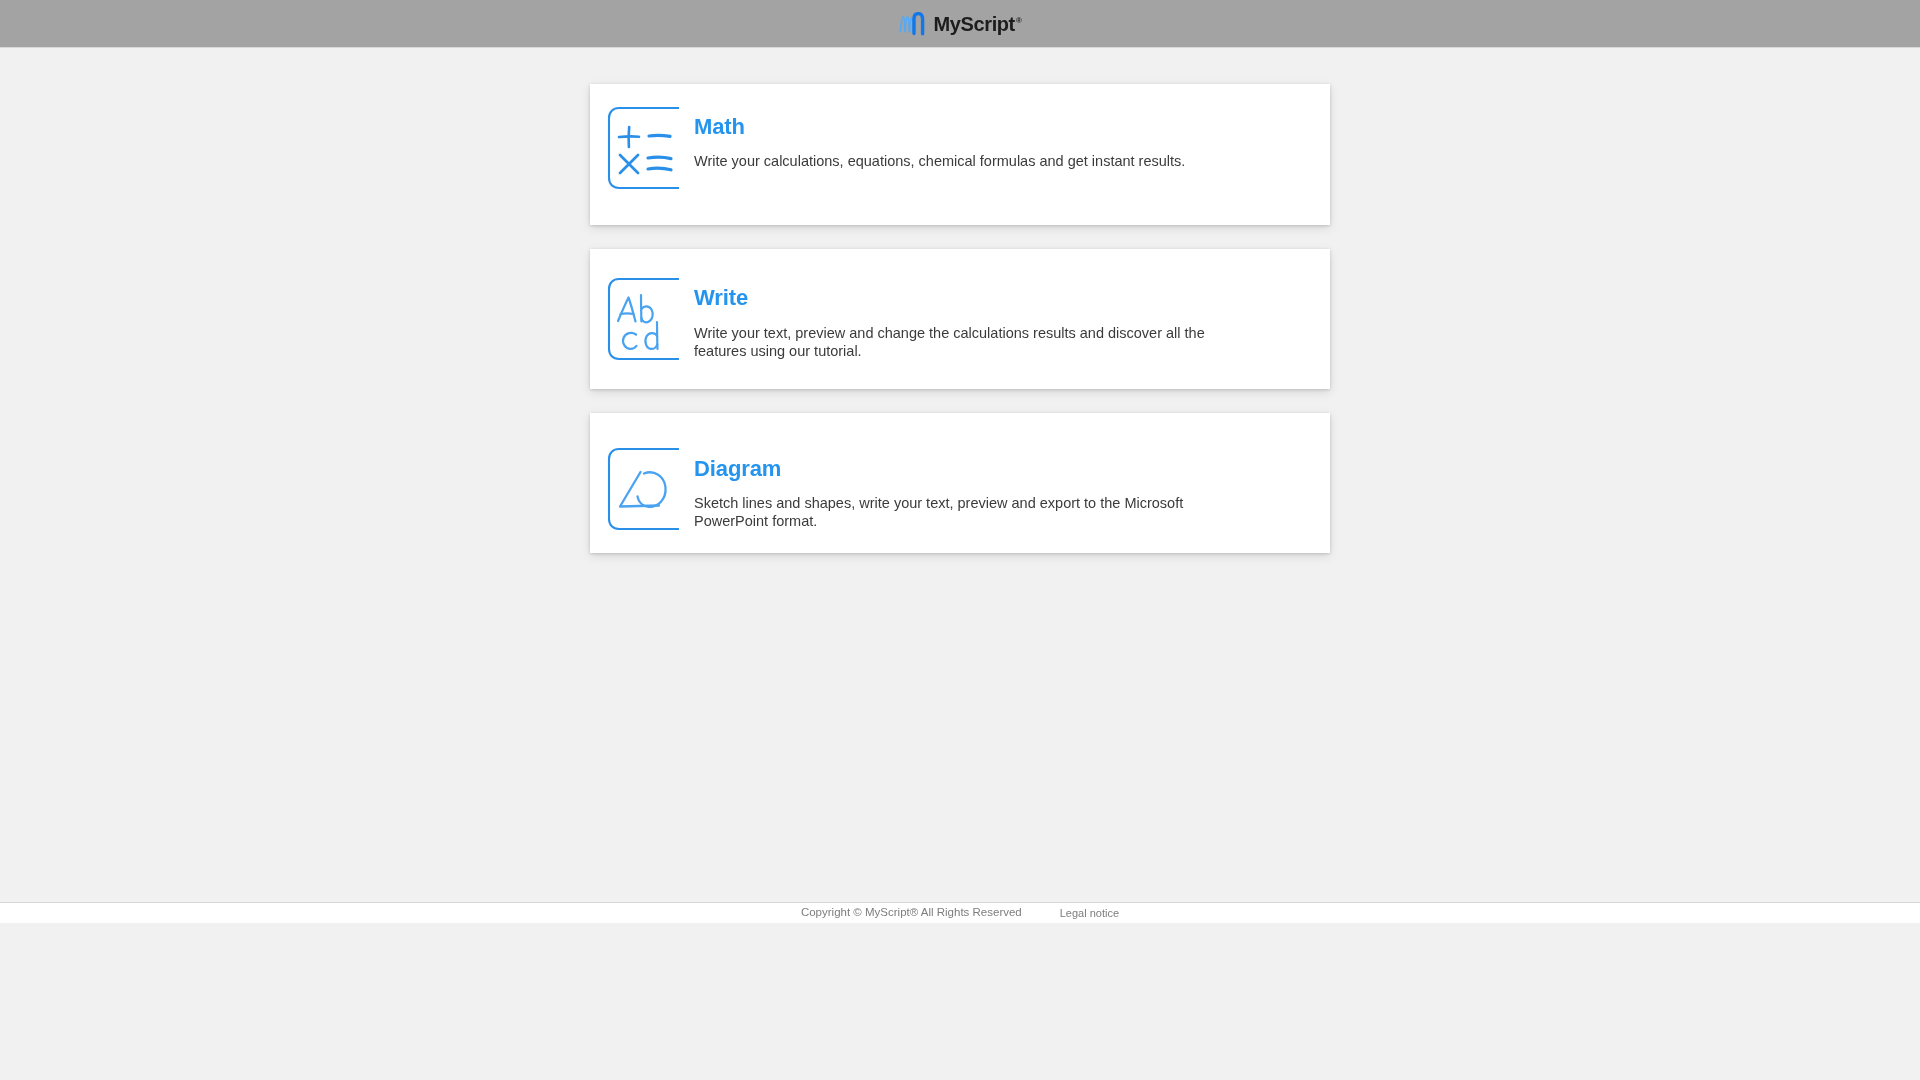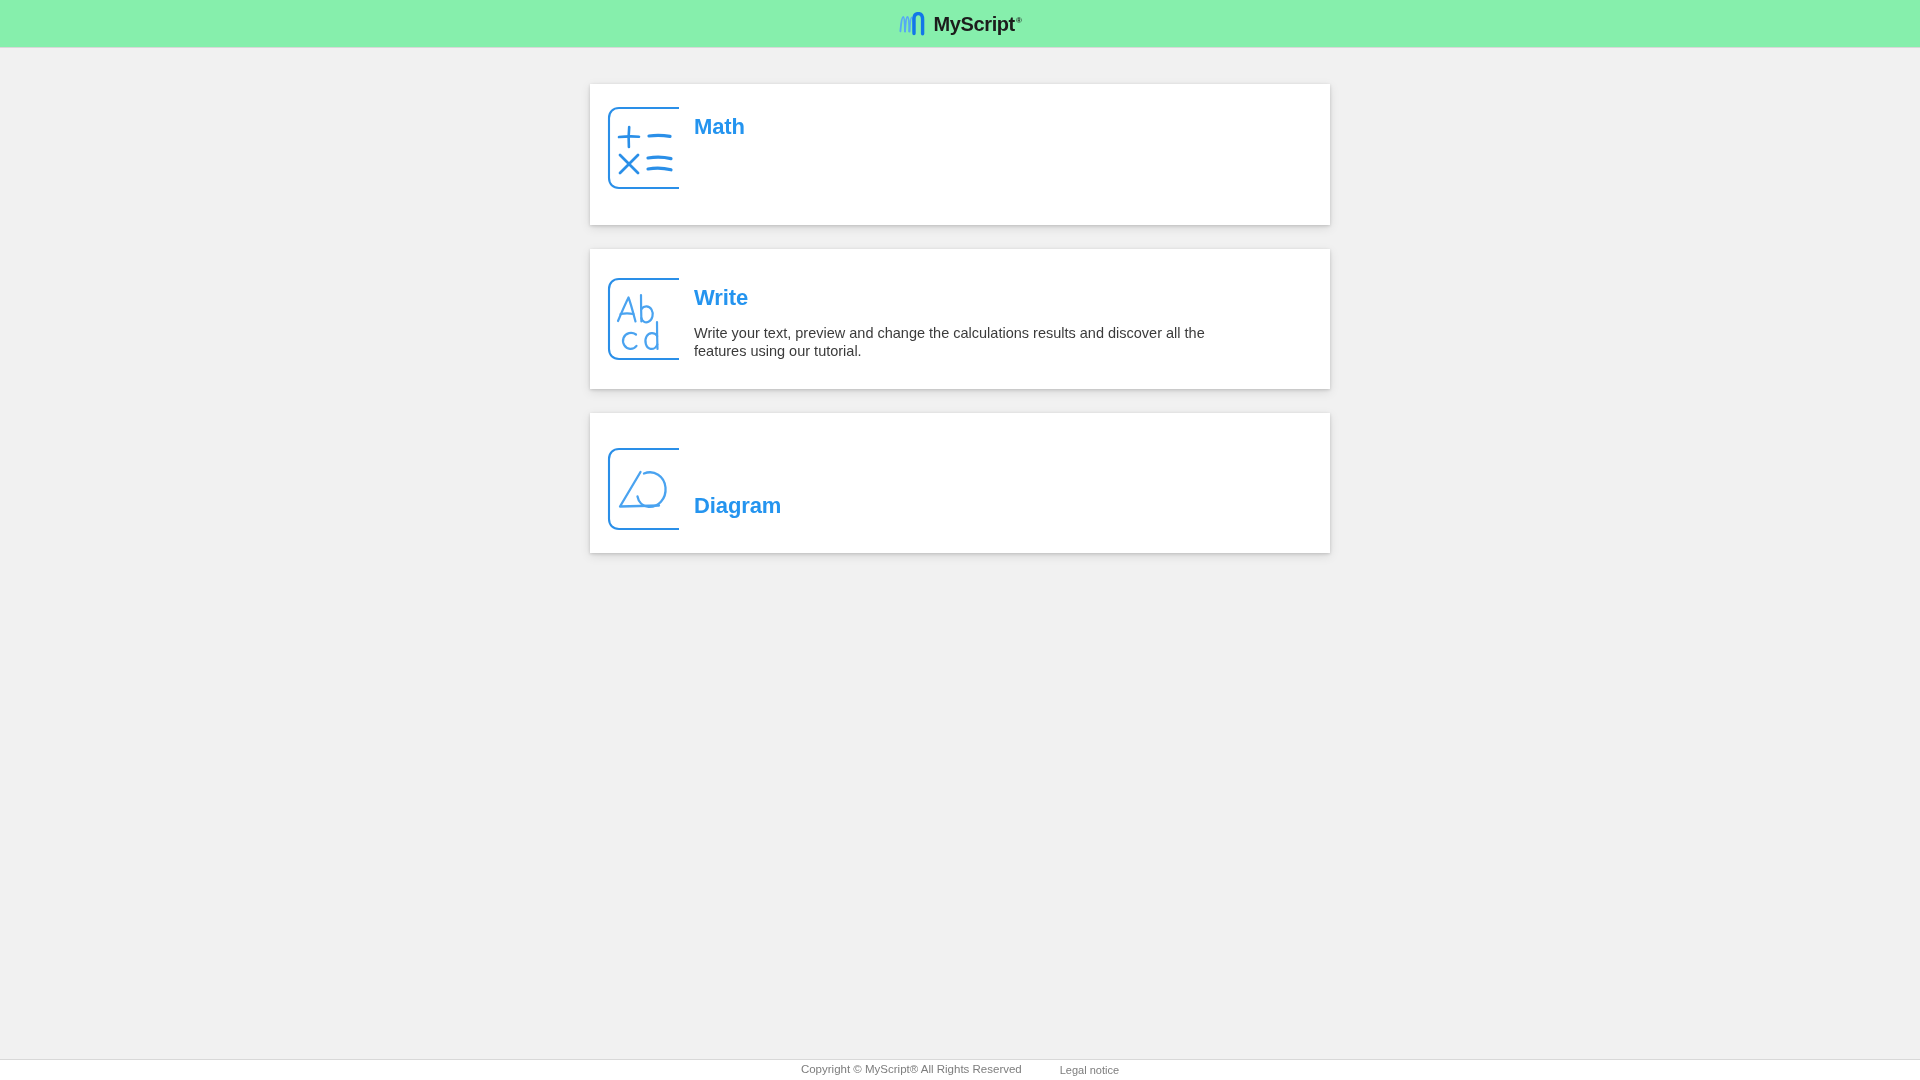--- a/index.html
+++ b/index.html
@@ -11,21 +11,21 @@
   }
   body {
     background: #f1f1f1;
     font-family: "Liberation Sans", sans-serif;
     -webkit-font-smoothing: antialiased;
   }
 
   
   .header {
     height: 48px;
-    background: #86efac;
+    background: #a3a3a3;
     border-bottom: 1px solid #d8d8d8;
     display: flex;
     align-items: center;
     justify-content: center;
     box-sizing: border-box;
   }
   .brand {
     display: flex;
     align-items: center;
     gap: 9px;
@@ -47,21 +47,21 @@
   .brand-tm {
     font-size: 8px;
     font-weight: bold;
     color: #1c1c1c;
     vertical-align: super;
     margin-left: 1px;
   }
 
   
   .main {
-    height: 1011px;
+    height: 854px;
     box-sizing: border-box;
     padding-top: 36px;
     background: #f1f1f1;
   }
   .card-stack {
     width: 740px;
     margin: 0 auto;
     display: flex;
     flex-direction: column;
     gap: 24px;
@@ -160,20 +160,21 @@
         <path d="M42 30 C48 29.2 57 29.4 63 30.4" fill="none" stroke="#2a8fe8" stroke-width="3.2" stroke-linecap="round"></path>
 
         <path d="M13 49 C18.5 54.5 25.5 61.5 31 67" fill="none" stroke="#2a8fe8" stroke-width="2.8" stroke-linecap="round"></path>
         <path d="M31 49 C25.5 54.5 18.5 61.5 13 67" fill="none" stroke="#2a8fe8" stroke-width="2.8" stroke-linecap="round"></path>
 
         <path d="M41 52 C48 50.8 58 51.2 64 52.6" fill="none" stroke="#2a8fe8" stroke-width="3.2" stroke-linecap="round"></path>
         <path d="M41 63 C48 61.6 58 62.2 64 63.8" fill="none" stroke="#2a8fe8" stroke-width="3.2" stroke-linecap="round"></path>
       </svg>
       <div class="card-body">
         <div class="card-title">Math</div>
+        <div class="card-desc">Write your calculations, equations, chemical formulas and get instant results.</div>
       </div>
     </div>
 
     <div class="card write">
       <svg class="card-icon" viewBox="0 0 72 84" aria-hidden="true">
         <path d="M2 12 C2 6 6 2 12 2 L84 2 L84 82 L12 82 C6 82 2 78 2 72 Z" fill="none" stroke="#2a8fe8" stroke-width="2.1" stroke-linejoin="round"></path>
 
         <path d="M11 44 C15 34.5 19 25.5 21.5 20.5 C23.5 25.5 26 35 28.5 44.5" fill="none" stroke="#4aa3f0" stroke-width="2.2" stroke-linecap="round" stroke-linejoin="round"></path>
         <path d="M13.5 37 C17.5 36.2 22.5 36.2 26.5 37" fill="none" stroke="#4aa3f0" stroke-width="2.2" stroke-linecap="round"></path>
 
@@ -194,20 +195,21 @@
     <div class="card diagram">
       <svg class="card-icon" viewBox="0 0 72 84" aria-hidden="true">
         <path d="M2 12 C2 6 6 2 12 2 L84 2 L84 82 L12 82 C6 82 2 78 2 72 Z" fill="none" stroke="#2a8fe8" stroke-width="2.1" stroke-linejoin="round"></path>
 
         <path d="M33.5 25 L13 59.5 L52 58.5" fill="none" stroke="#4aa3f0" stroke-width="2.3" stroke-linecap="round" stroke-linejoin="round"></path>
 
         <path d="M37 26.5 C47 22.5 57.5 29 58.5 40.5 C59.5 52 51 60.5 41.5 59.8 C35.5 59.3 31.5 55 30.5 49.5" fill="none" stroke="#4aa3f0" stroke-width="2.3" stroke-linecap="round"></path>
       </svg>
       <div class="card-body">
         <div class="card-title">Diagram</div>
+        <div class="card-desc">Sketch lines and shapes, write your text, preview and export to the Microsoft PowerPoint format.</div>
       </div>
     </div>
 
   </div>
 </div>
 
 <div class="footer">
   <span class="footer-text">Copyright © MyScript® All Rights Reserved</span>
   <a class="footer-link">Legal notice</a>
 </div>

